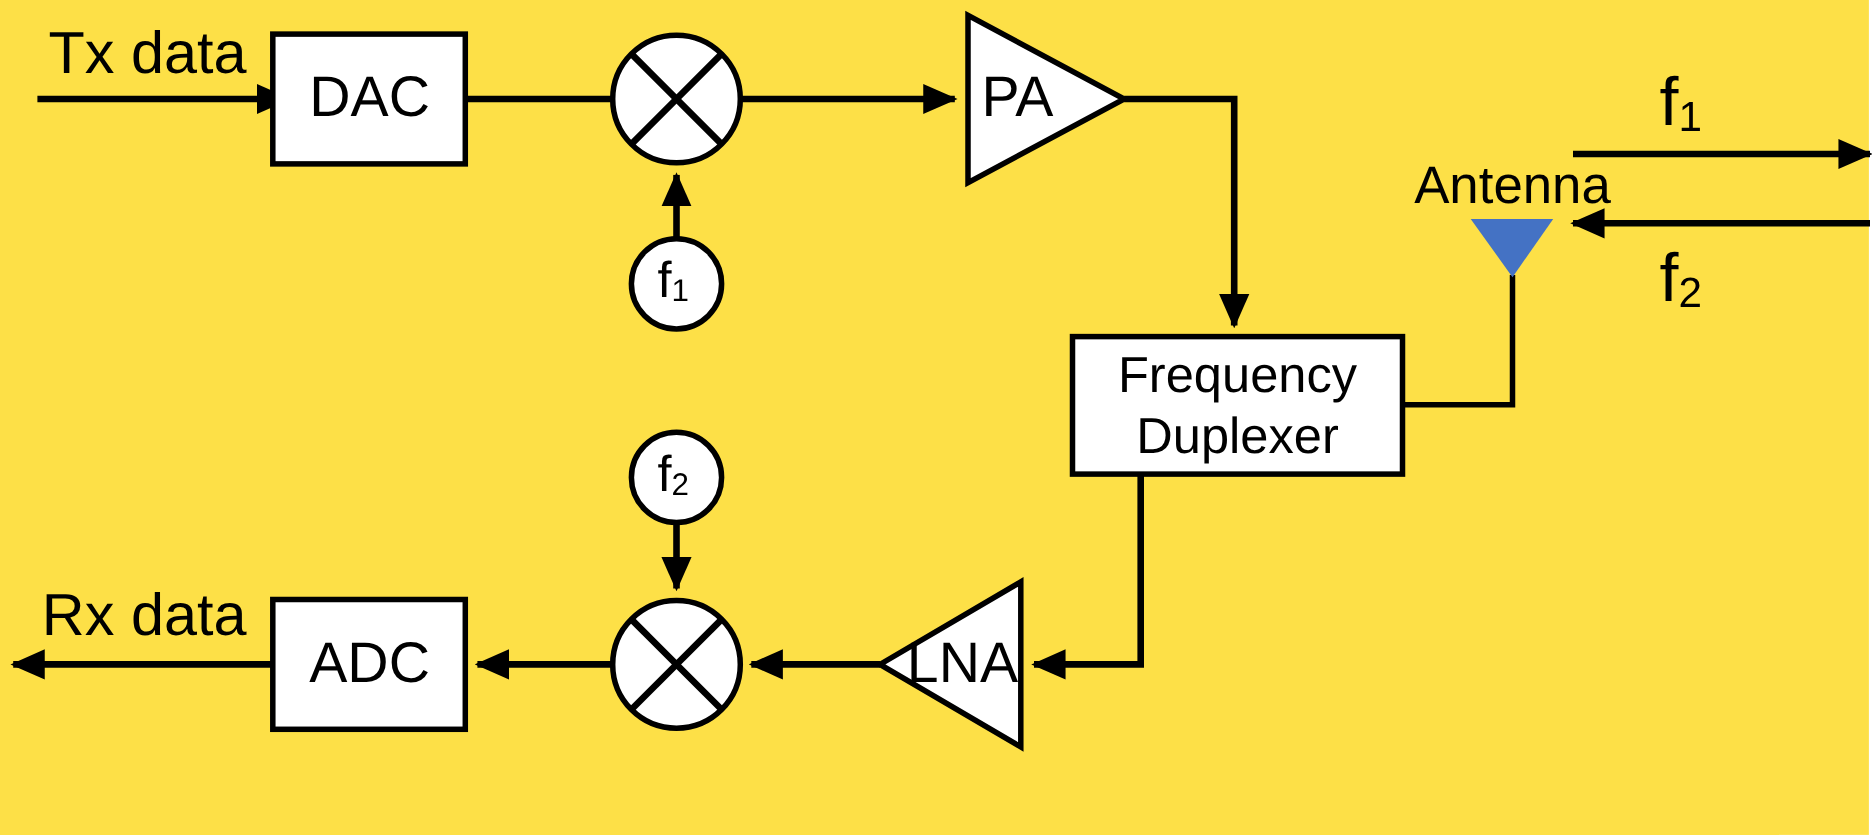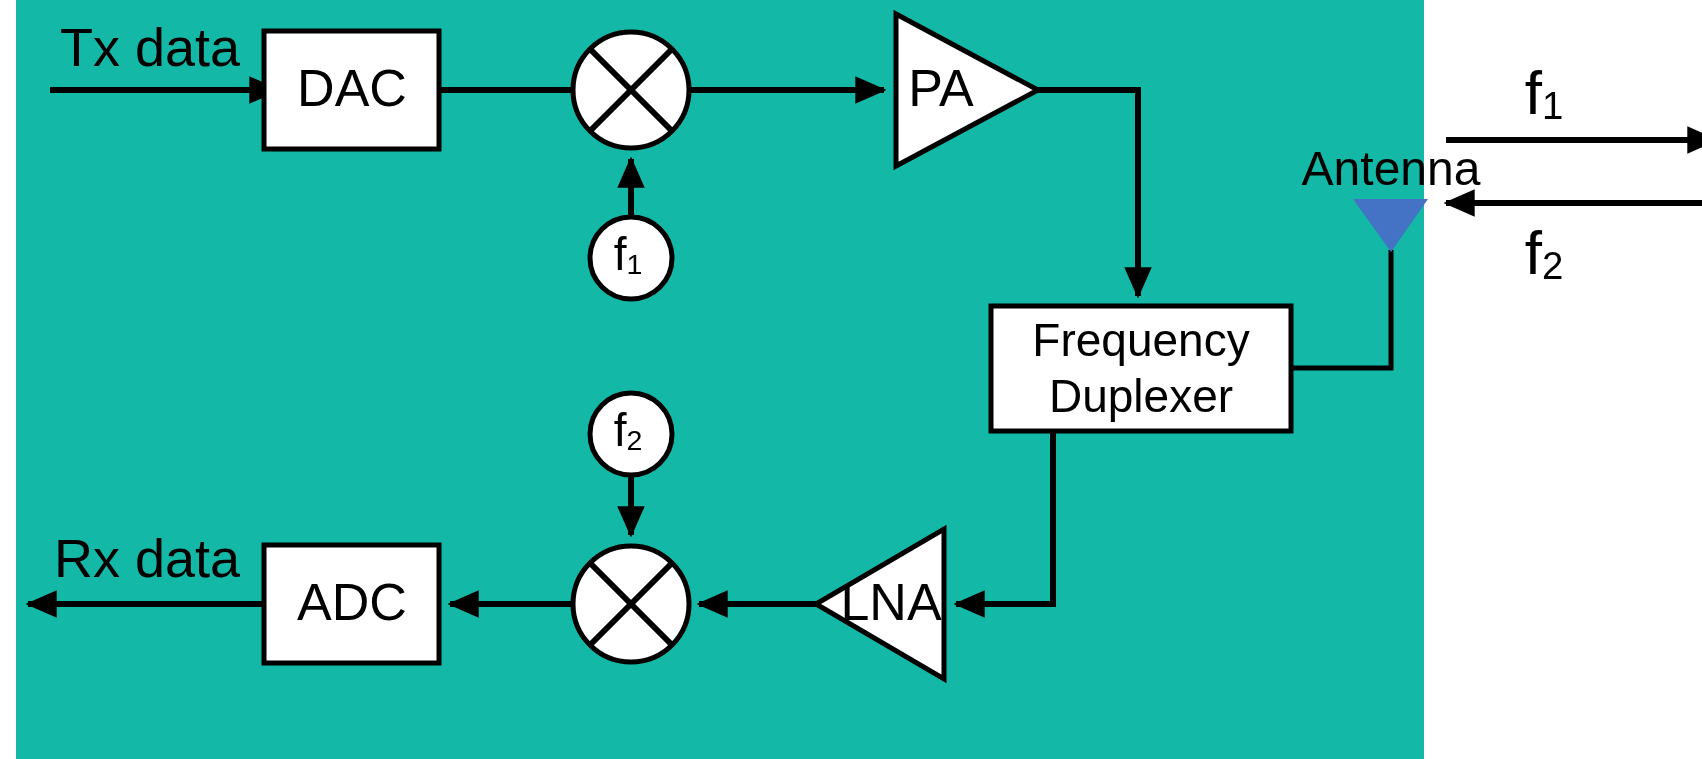--- a/index.html
+++ b/index.html
@@ -8,24 +8,23 @@
     background: #ffffff;
   }
   body {
     width: 1702px;
     height: 759px;
     overflow: hidden;
     font-family: "Liberation Sans", sans-serif;
   }
   #diagram-root {
     position: relative;
-    width: 1408px;
+    width: 1699px;
     height: 759px;
-    background: #14b8a6;
-    margin-left: 16px;
+    background: #fde047;
   }
   svg#diagram {
     display: block;
     width: 1702px;
     height: 759px;
   }
   .wire {
     stroke: #000000;
     stroke-width: 6;
     fill: none;

